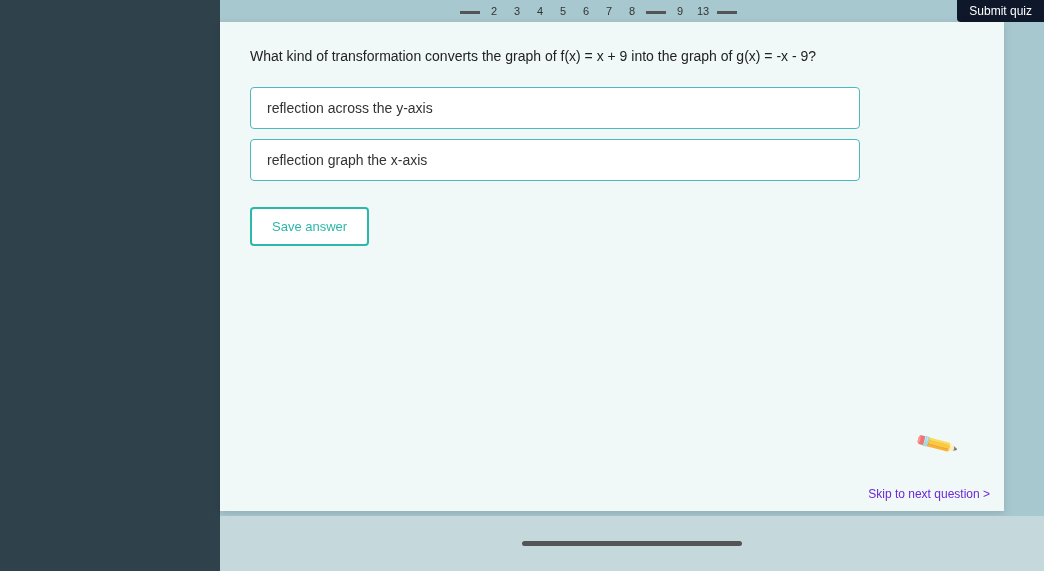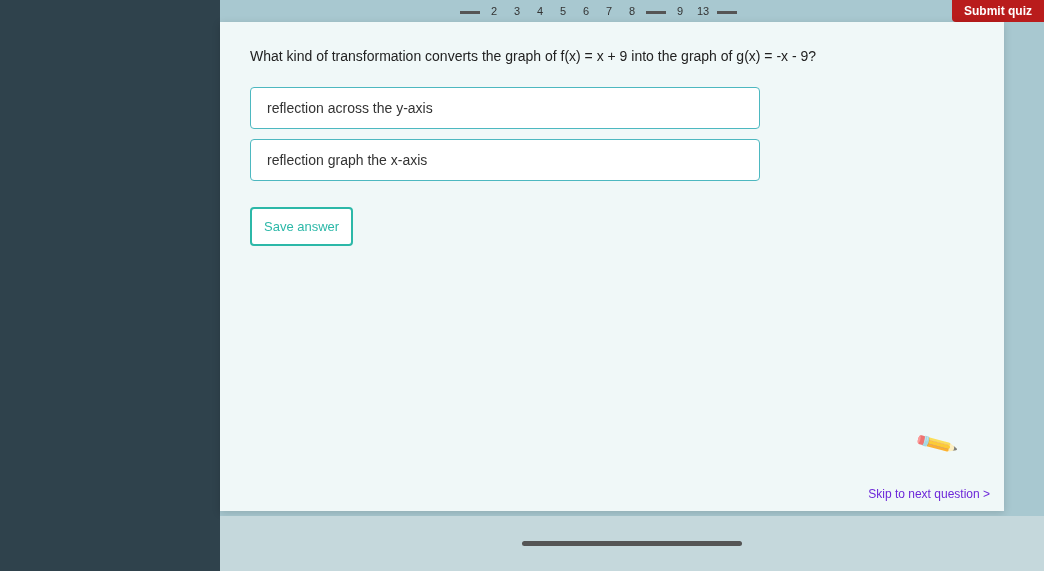--- a/index.html
+++ b/index.html
@@ -19,24 +19,24 @@
       width: 1044px;
       height: 571px;
       position: relative;
       background: #a8c8d0;
     }
 
     .submit-quiz-btn {
       position: absolute;
       top: 0;
       right: 0;
-      background: #b91c1c;
+      background: #0f172a;
       color: white;
       font-size: 12px;
-      font-weight: bold;
+      font-weight: normal;
       padding: 4px 12px;
       border: none;
       cursor: pointer;
       border-radius: 0 0 0 4px;
     }
 
     
     .content-card {
       position: absolute;
       top: 22px;
@@ -58,33 +58,33 @@
 
     .answer-option {
       border: 1.5px solid #4db8c0;
       border-radius: 4px;
       padding: 12px 16px;
       margin-bottom: 10px;
       background: white;
       font-size: 14px;
       color: #333;
       cursor: pointer;
-      width: 510px;
+      width: 610px;
       display: flex;
       align-items: center;
     }
 
     .save-answer-btn {
       margin-top: 16px;
       border: 2px solid #2cb8a8;
       background: white;
       color: #2cb8a8;
       font-size: 13px;
       font-weight: 500;
-      padding: 10px 12px;
+      padding: 10px 20px;
       border-radius: 4px;
       cursor: pointer;
     }
 
     .skip-next {
       position: absolute;
       bottom: 10px;
       right: 14px;
       font-size: 12px;
       color: #6d28d9;

